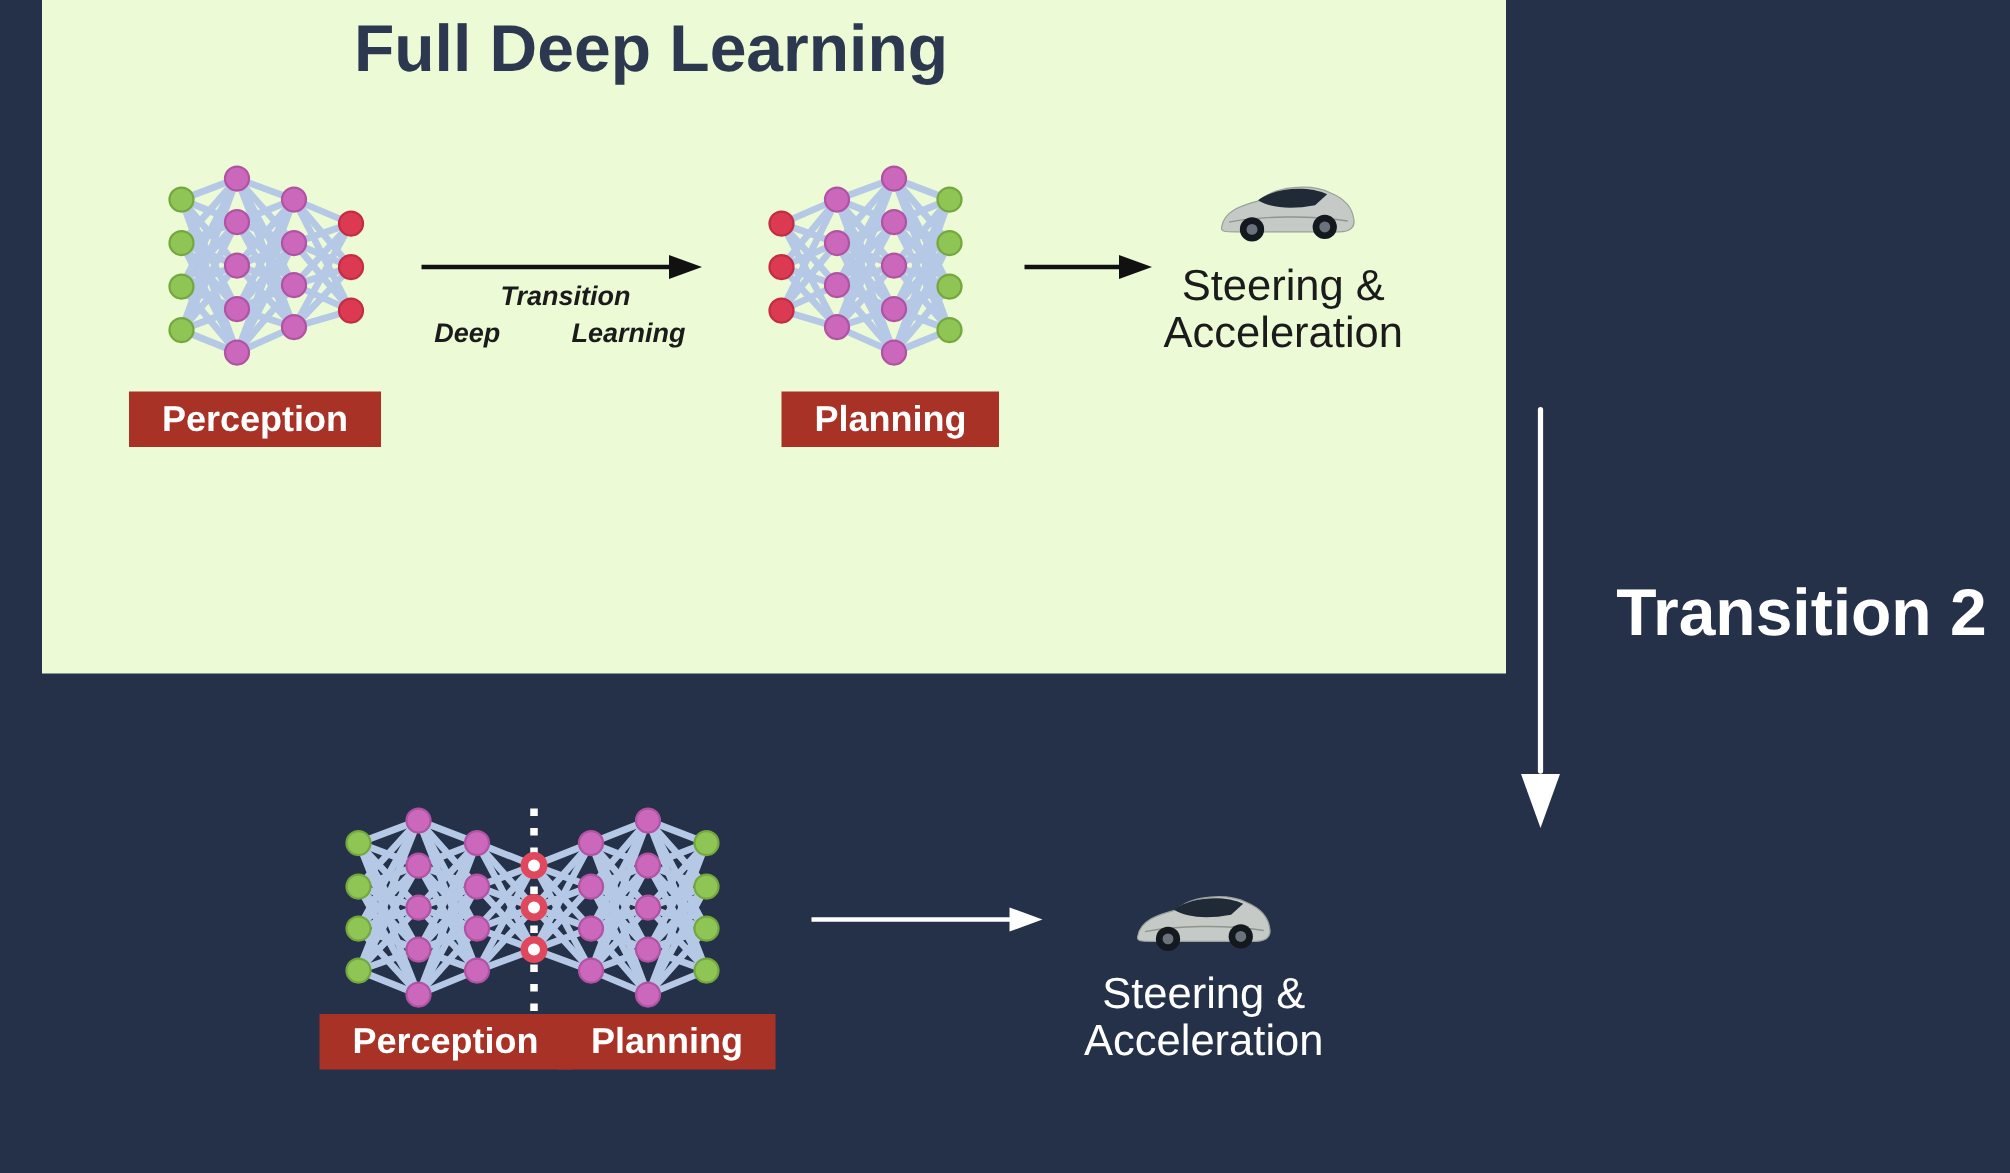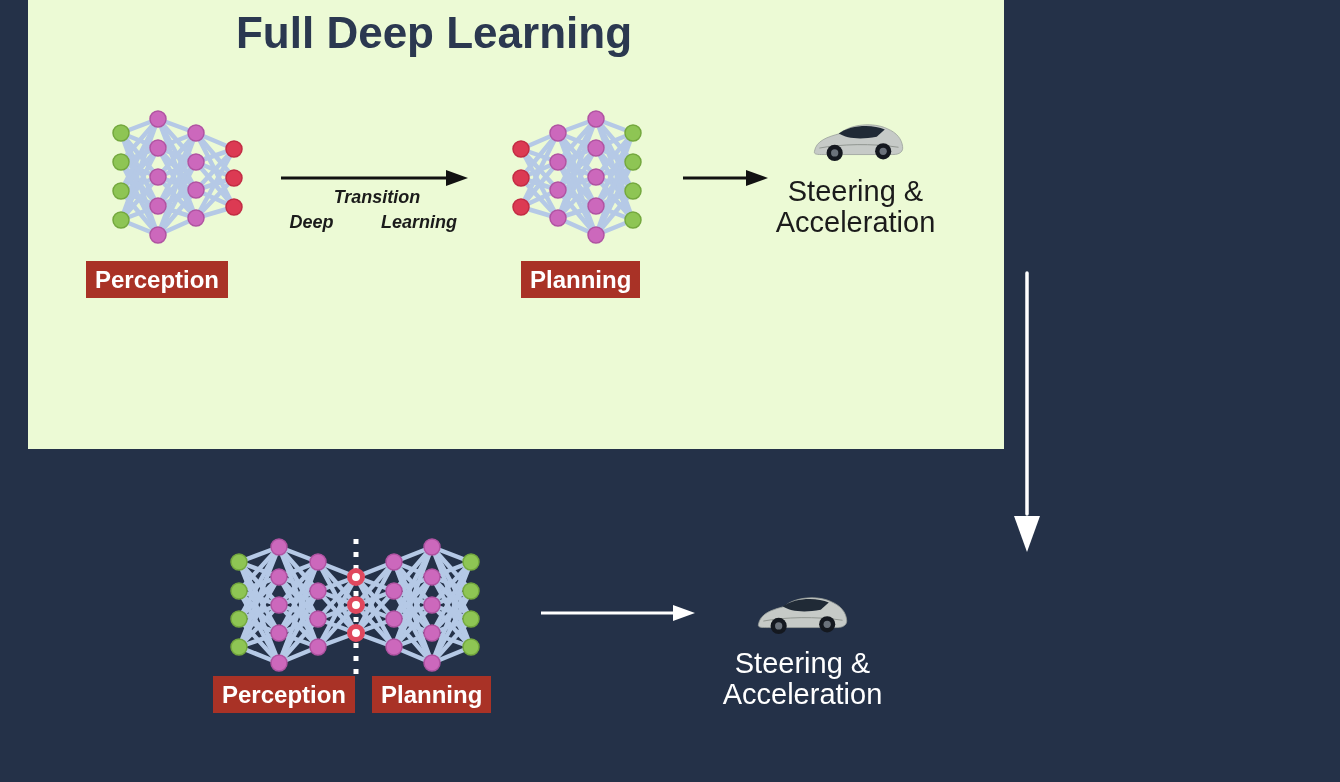--- a/index.html
+++ b/index.html
@@ -18,21 +18,21 @@
   html,body{width:1340px;height:782px;}
   body{font-family:"Liberation Sans","DejaVu Sans",sans-serif;background:var(--canvas-bg);}
   .canvas{position:relative;width:1340px;height:782px;background:var(--canvas-bg);overflow:hidden;}
   .abs{position:absolute;}
   .top-panel{left:0;top:0;width:976px;height:449px;background:var(--panel-bg);margin-left:28px;}
   .panel-title{font-weight:700;text-align:center;letter-spacing:0;}
   .title-fdl{left:116px;top:8px;width:580px;font-size:44px;line-height:50px;color:var(--title-color);}
   .title-e2e{left:219px;top:435px;width:390px;font-size:42px;line-height:48px;color:var(--body-text-light);}
   .title-transition{left:1062px;top:384px;width:278px;font-size:44px;line-height:50px;color:var(--body-text-light);font-weight:700;text-align:center;}
   .red-label{height:37px;background:var(--label-bg);color:var(--label-text);
-    font-weight:700;font-size:24px;line-height:37px;padding:0 9px;white-space:nowrap;}
+    font-weight:700;font-size:24px;line-height:37px;padding:0 22px;white-space:nowrap;}
   .flow-label{font-weight:700;font-style:italic;font-size:18px;color:var(--body-text-dark);text-align:center;}
   .output-text{font-size:29px;line-height:31px;text-align:center;width:215px;}
   .output-dark{color:var(--body-text-dark);}
   .output-light{color:var(--body-text-light);}
   svg{display:block;overflow:visible;}
   .arrow-dark{color:var(--arrow-dark);}
   .arrow-light{color:var(--arrow-light);}
   .car-body{fill:var(--car-body);stroke:#9aa09c;stroke-width:1;}
   .car-glass{fill:var(--car-glass);}
   .car-wheel{fill:var(--car-wheel);}
@@ -378,14 +378,15 @@
   </svg>
   <div class="abs output-text output-light" style="left:695px;top:648px;">
     <div>Steering &amp;</div>
     <div>Acceleration</div>
   </div>
 
   <svg class="abs arrow-light" style="left:1007px;top:262px;" width="40" height="292">
     <line x1="20" y1="11" x2="20" y2="252" stroke="currentColor" stroke-width="3.5" stroke-linecap="round"></line>
     <polygon points="7,254 33,254 20,290" fill="currentColor"></polygon>
   </svg>
+  <div class="abs title-transition">Transition 2</div>
 
 </div>
 
 </body></html>

